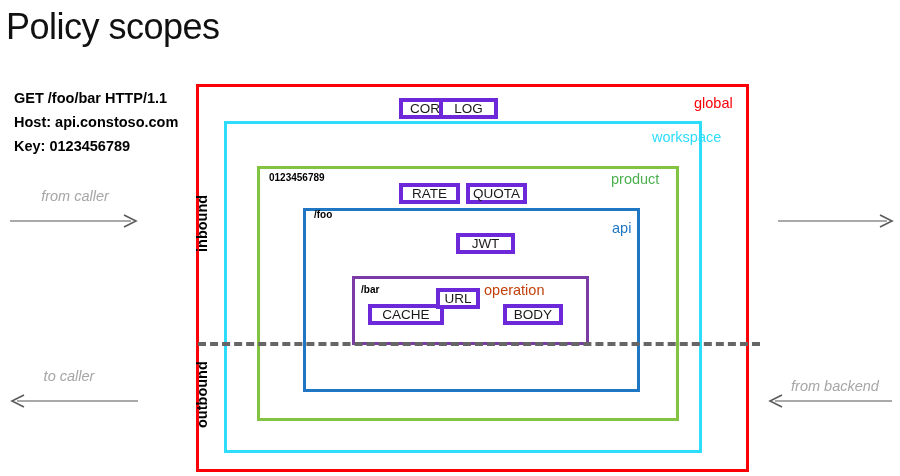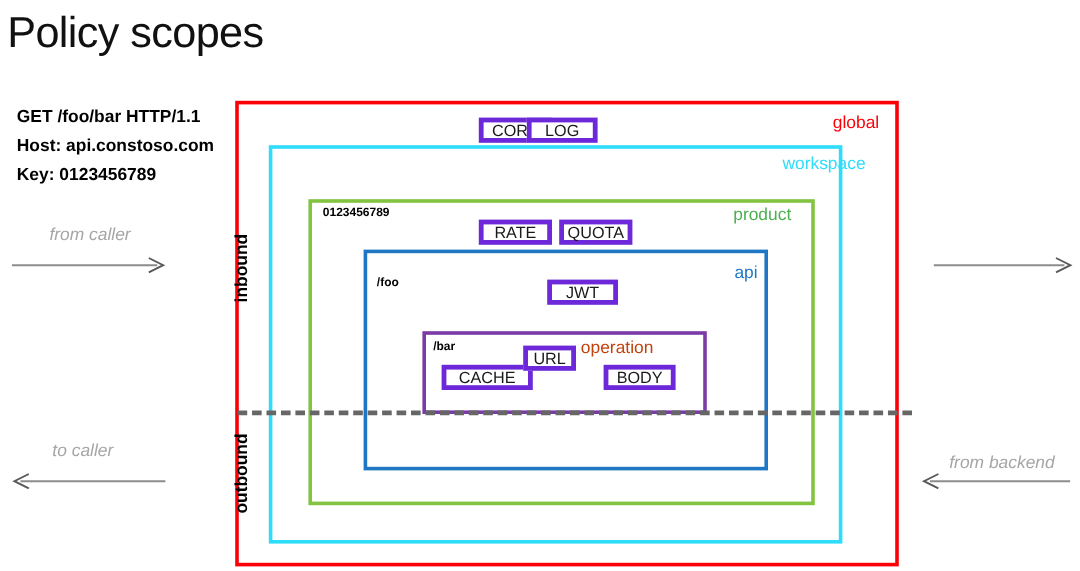--- a/index.html
+++ b/index.html
@@ -66,21 +66,21 @@
   #label-operation { left: 484px; top: 282px; color: #c2410c; }
 
   
   .path-label {
     font-size: 10px;
     font-weight: bold;
     color: #000000;
     white-space: nowrap;
   }
   #label-key  { left: 269px; top: 172px; }
-  #label-foo  { left: 314px; top: 230px; }
+  #label-foo  { left: 314px; top: 209px; }
   #label-bar  { left: 361px; top: 284px; }
 
   
   .policy-chip {
     box-sizing: border-box;
     border: 4px solid #6d28d9;
     background: #ffffff;
     font-size: 13.5px;
     color: #1a1a1a;
     display: flex;

